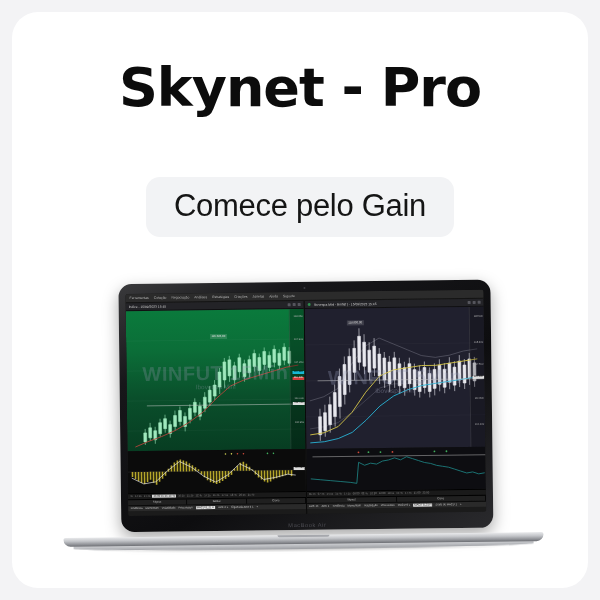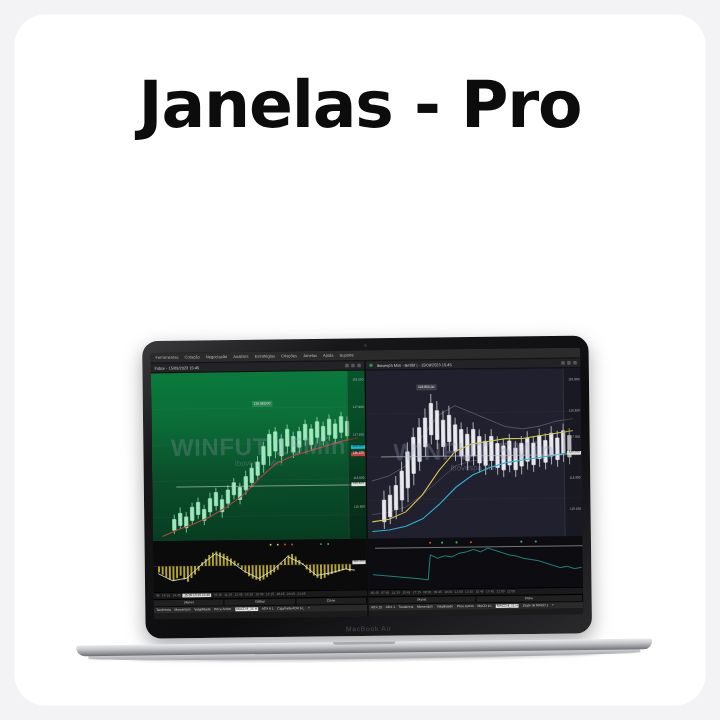--- a/index.html
+++ b/index.html
@@ -265,22 +265,25 @@
     background: radial-gradient(ellipse at center, rgba(0,0,0,.22) 0%, rgba(0,0,0,0) 72%);
   }
 
   svg { display: block; }
 </style>
 </head>
 <body>
 
 <div id="card">
 
-  <div id="title">Janelas - Pro</div>
-
+  <div id="title">Skynet - Pro</div>
+
+  <div id="pill-wrap">
+    <div id="pill">Comece pelo Gain</div>
+  </div>
 
   <div id="laptop">
 
     <div id="lid">
       <div id="camera"></div>
 
       <div id="screen">
 
         <div id="menubar">
           <span>Ferramentas</span>

